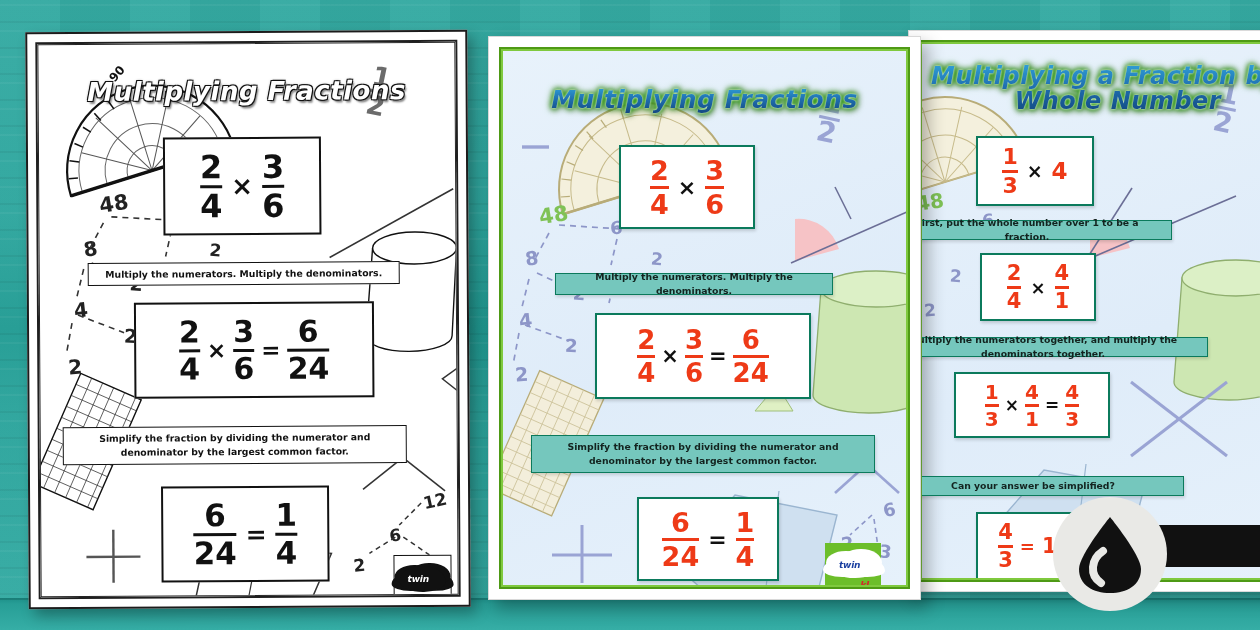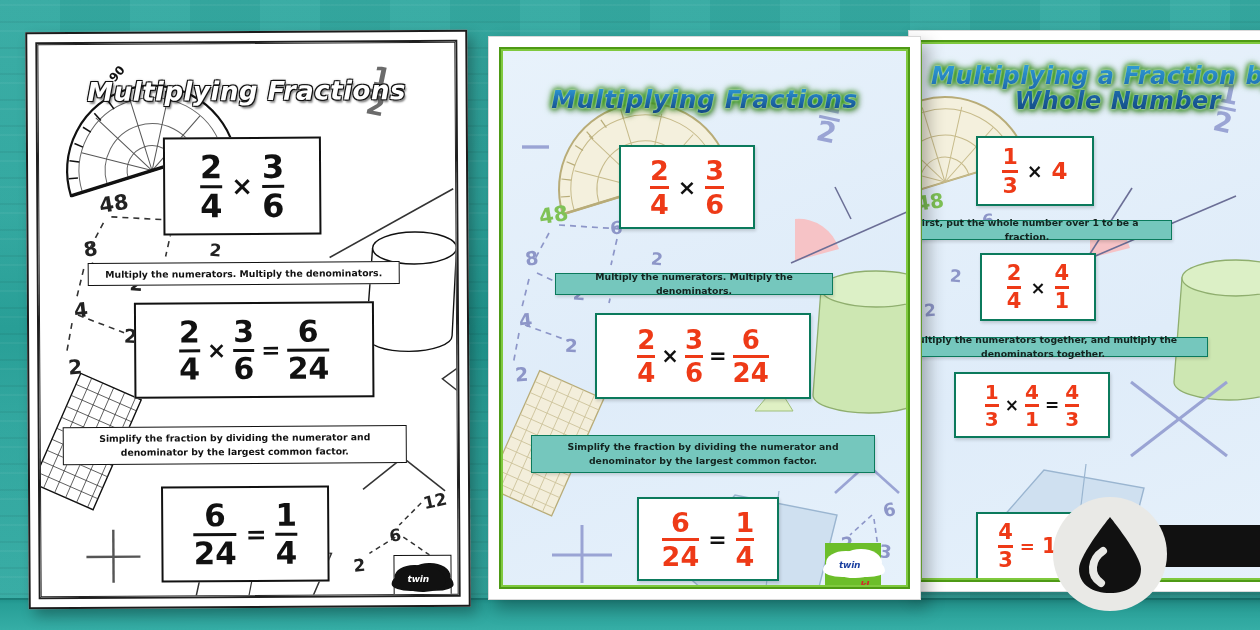--- a/index.html
+++ b/index.html
@@ -509,20 +509,21 @@
         <span class="den red" style="font-size:20px;">1</span>
       </span>
       <span class="op blk" style="font-size:17px;">=</span>
       <span class="frac">
         <span class="num red" style="font-size:20px;">4</span>
         <span class="line line-red"></span>
         <span class="den red" style="font-size:20px;">3</span>
       </span>
     </div>
 
+    <div class="band col" style="left:-40px;top:432px;width:302px;height:20px;">Can your answer be simplified?</div>
 
     <div class="fbox col" style="left:54px;top:468px;width:122px;height:68px;gap:7px;">
       <span class="frac">
         <span class="num red" style="font-size:21px;">4</span>
         <span class="line line-red"></span>
         <span class="den red" style="font-size:21px;">3</span>
       </span>
       <span class="op red" style="font-size:18px;">=</span>
       <span class="mixed">
         <span class="whole red" style="font-size:21px;">1</span>

